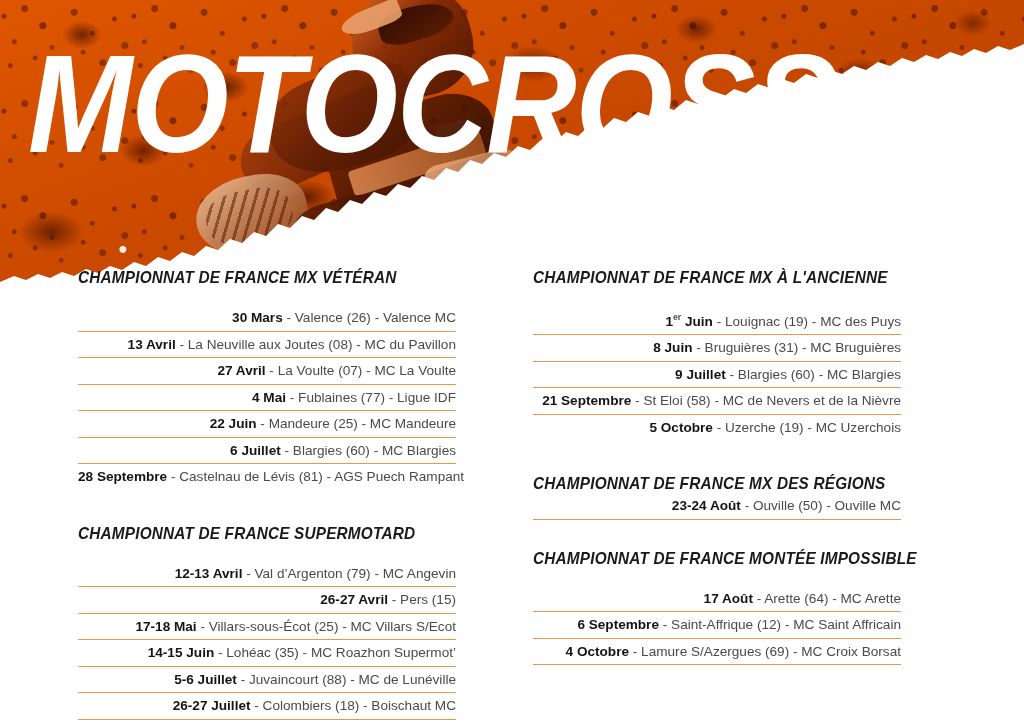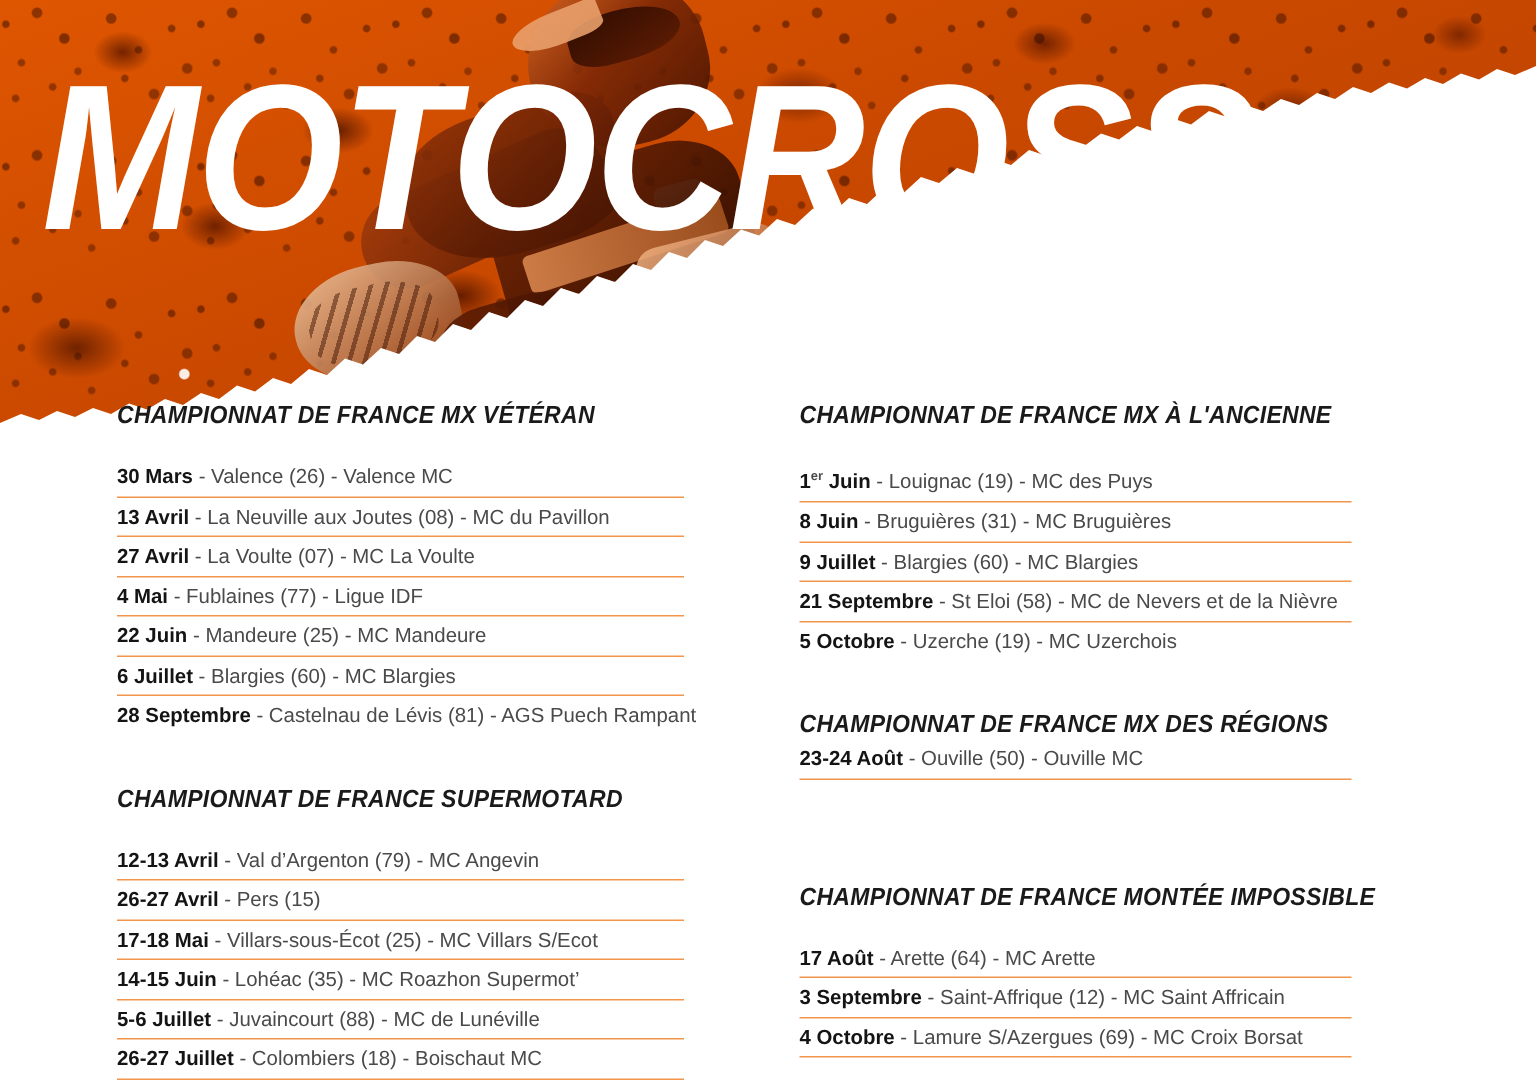--- a/index.html
+++ b/index.html
@@ -259,20 +259,21 @@
   }
 
   .events { list-style: none; }
 
   .event-row {
     font-size: 13.6px;
     line-height: 25.5px;
     color: #4a4a4a;
     white-space: nowrap;
     border-bottom: 1.6px solid #f0954a;
+    text-align: right;
   }
   .event-row.no-rule { border-bottom: none; }
 
   .event-date {
     font-weight: bold;
     color: #141414;
   }
   .event-place { color: #4a4a4a; }
   .sup { font-size: 8.6px; vertical-align: super; font-weight: bold; }
 </style>
@@ -360,24 +361,24 @@
             <li class="event-row"><span class="event-date">21 Septembre</span><span class="event-place"> - St Eloi  (58) - MC de Nevers et de la Nièvre</span></li>
             <li class="event-row no-rule"><span class="event-date">5 Octobre</span><span class="event-place"> - Uzerche (19) - MC Uzerchois</span></li>
           </ul>
         </div>
         <div class="section" style="margin-top: 33px;">
           <div class="section-heading">CHAMPIONNAT DE FRANCE MX DES RÉGIONS</div>
           <ul class="events" style="margin-top: 0px;">
             <li class="event-row"><span class="event-date">23-24 Août</span><span class="event-place"> - Ouville (50) - Ouville MC</span></li>
           </ul>
         </div>
-        <div class="section" style="margin-top: 68px;">
+        <div class="section" style="margin-top: 28px;">
           <div class="section-heading">CHAMPIONNAT DE FRANCE MONTÉE IMPOSSIBLE</div>
           <ul class="events" style="margin-top: 18px;">
             <li class="event-row"><span class="event-date">17 Août</span><span class="event-place"> - Arette (64) - MC Arette</span></li>
-            <li class="event-row"><span class="event-date">3 Septembre</span><span class="event-place"> - Saint-Affrique (12) - MC Saint Affricain</span></li>
+            <li class="event-row"><span class="event-date">6 Septembre</span><span class="event-place"> - Saint-Affrique (12) - MC Saint Affricain</span></li>
             <li class="event-row"><span class="event-date">4 Octobre</span><span class="event-place"> - Lamure S/Azergues (69) - MC Croix Borsat</span></li>
           </ul>
         </div>
       </div>
   </div>
 
 </div>
 
 </body></html>

